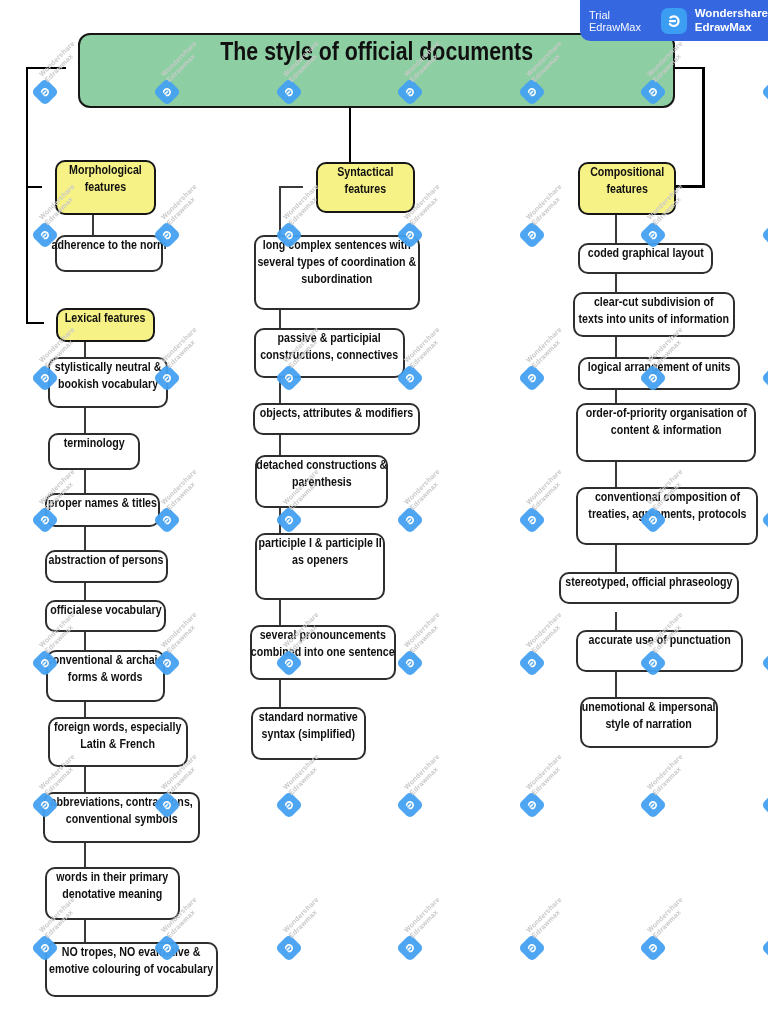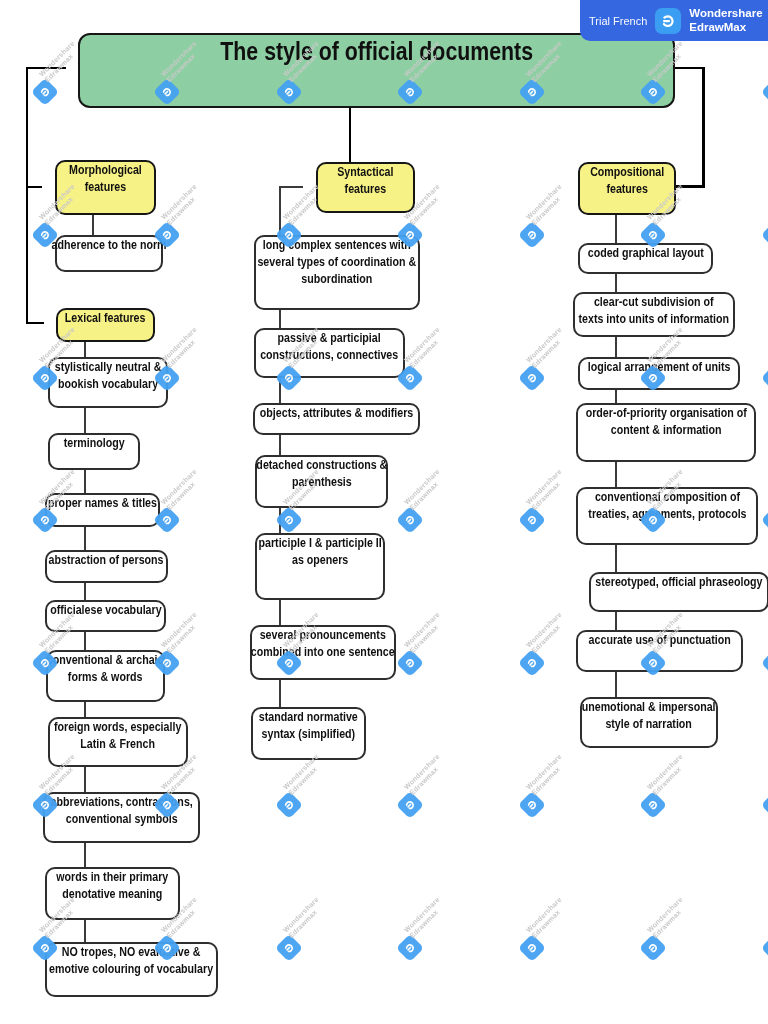--- a/index.html
+++ b/index.html
@@ -189,21 +189,21 @@
   <span>logical arrangement of units</span>
 </div>
 <div class="node" style="left:563px;top:403px;width:180px;height:59px">
   <span>order-of-priority organisation of
 content &amp; information</span>
 </div>
 <div class="node" style="left:563px;top:487px;width:182px;height:58px">
   <span>conventional composition of
 treaties, agreements, protocols</span>
 </div>
-<div class="node" style="left:576px;top:572px;width:180px;height:40px">
+<div class="node" style="left:546px;top:572px;width:180px;height:32px">
   <span>stereotyped, official phraseology</span>
 </div>
 <div class="node" style="left:563px;top:630px;width:167px;height:42px">
   <span>accurate use of punctuation</span>
 </div>
 <div class="node" style="left:567px;top:697px;width:138px;height:51px">
   <span>unemotional &amp; impersonal
 style of narration</span>
 </div>
 
@@ -596,21 +596,21 @@
       <svg viewBox="0 0 20 20" width="12" height="12" aria-hidden="true">
         <path d="M6 6.2 A 5.4 5.4 0 1 1 5.4 13.4" fill="none" stroke="#fff" stroke-width="2.8" stroke-linecap="round"></path>
         <path d="M5.6 10 h5.6" fill="none" stroke="#fff" stroke-width="2.8" stroke-linecap="round"></path>
       </svg>
     </div>
     <div class="wm-text" style="left: 779px; top: 924px; height: 16px;">Wondershare
 Edrawmax</div>
   </div>
 
 <div class="banner">
-  <span class="trial">Trial French</span>
+  <span class="trial">Trial EdrawMax</span>
   <div class="logo">
     <svg viewBox="0 0 20 20" width="18" height="18" aria-hidden="true">
       <path d="M6 6.2 A 5.4 5.4 0 1 1 5.4 13.4" fill="none" stroke="#ffffff" stroke-width="2.5" stroke-linecap="round"></path>
       <path d="M5.6 10 h5.6" fill="none" stroke="#ffffff" stroke-width="2.5" stroke-linecap="round"></path>
     </svg>
   </div>
   <div class="brand">
     <span>Wondershare</span>
     <span>EdrawMax</span>
   </div>

